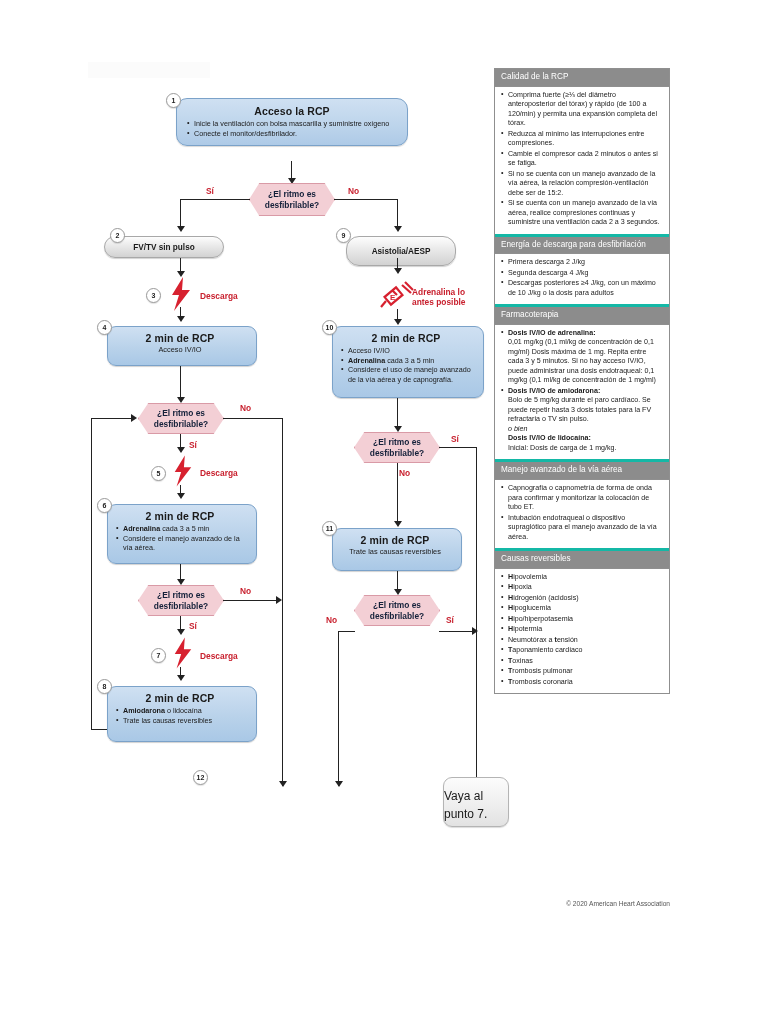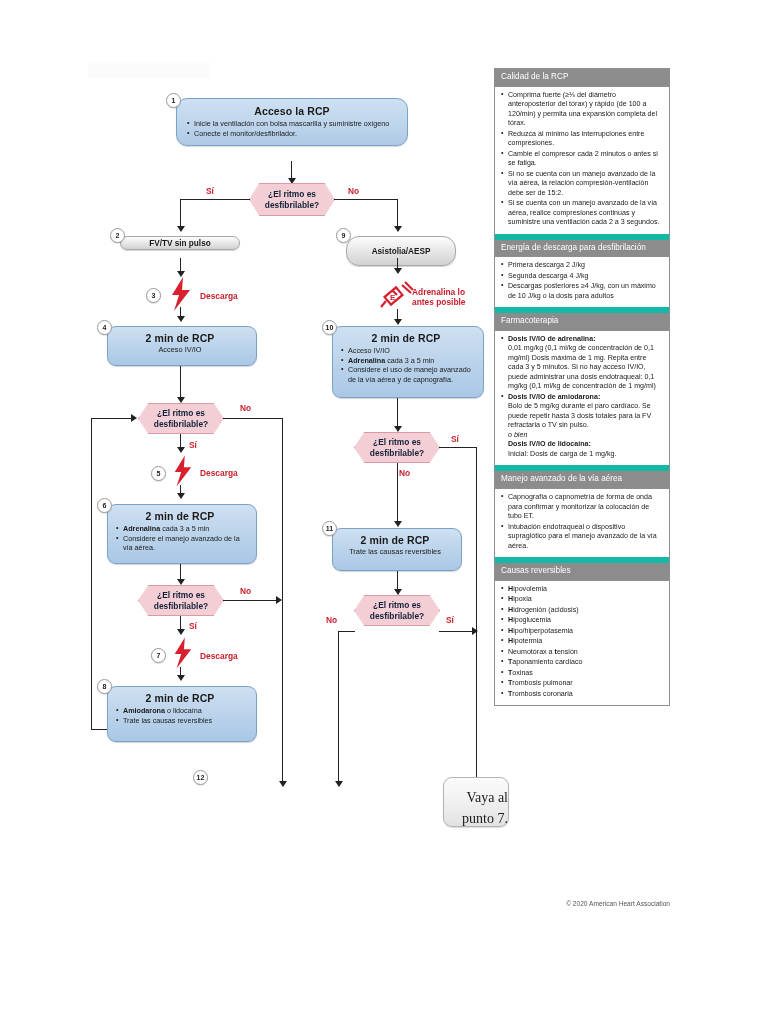--- a/index.html
+++ b/index.html
@@ -39,21 +39,21 @@
     border:1px solid #a8a8a8; border-radius:13px;
     text-align:center; font-size:8.2px; font-weight:bold;
     box-shadow:0 1px 1px rgba(0,0,0,.18);
     display:flex; align-items:center; justify-content:center;
   }
   .grey-soft{
     background:linear-gradient(180deg,#fcfcfc 0%,#f0f0f0 50%,#e2e2e2 100%);
     border:1px solid #b4b4b4; border-radius:9px;
     box-shadow:0 1px 1px rgba(0,0,0,.14);
   }
-  .grey-soft .go-txt{ text-align:right; font-size:14px; line-height:1.5; padding-top:9px;font-family:Liberation Serif, serif; }
+  .grey-soft .go-txt{ text-align:left; font-size:12px; line-height:1.5; padding-top:9px; }
 
   .rhombus{
     background:#f3cfd5; border:1px solid #d99aa6;
     display:flex; flex-direction:column; align-items:center; justify-content:center;
     font-size:8.4px; font-weight:bold; line-height:1.25; text-align:center;
     clip-path:polygon(12% 0,88% 0,100% 50%,88% 100%,12% 100%,0 50%);
     color:#14213a;
   }
 
   .badge{
@@ -84,21 +84,21 @@
   
   .sidebar{
     position:absolute; left:494px; top:68px; width:176px;
     border:1px solid #8f8f8f; background:#fff;
   }
   .sec-head{
     background:#8c8c8c; color:#fff; font-size:8.2px; font-weight:normal;
     padding:3px 6px 3px 6px; line-height:1.3;
     border-bottom:1px solid #8f8f8f;
   }
-  .sec-body{ padding:4px 6px 5px 6px; border-bottom:6px solid #14b8a6; }
+  .sec-body{ padding:4px 6px 5px 6px; border-bottom:3px solid #14b8a6; }
   .sec-body:last-child{ border-bottom:none; }
   .sec-body ul{ list-style:none; }
   .sec-body li{ font-size:7.1px; line-height:1.34; padding-left:7px; position:relative; margin-bottom:1px; }
   .sec-body li:before{ content:"•"; position:absolute; left:0; top:-1px; }
   .sec-body li b{ font-weight:bold; }
   .sub-line{ display:block; }
   .copyright{
     position:absolute; left:494px; top:900px; width:176px;
     text-align:right; font-size:6.6px; color:#555;
   }
@@ -136,21 +136,21 @@
 
   <div class="ln h" style="left:180px; top:199px; width:70px;"></div>
   <div class="ln v" style="left:180px; top:199px; height:29px;"></div>
   <div class="arrow-d" style="left:177px; top:226px;"></div>
 
   <div class="ln h" style="left:334px; top:199px; width:64px;"></div>
   <div class="ln v" style="left:397px; top:199px; height:29px;"></div>
   <div class="arrow-d" style="left:394px; top:226px;"></div>
 
   <div class="badge" style="left:110px; top:228px;">2</div>
-  <div class="node grey-pill" style="left:120px; top:236px; width:120px; height:14px;">
+  <div class="node grey-pill" style="left:104px; top:236px; width:120px; height:22px;">
     <span>FV/TV sin pulso</span>
   </div>
 
   <div class="badge" style="left:336px; top:228px;">9</div>
   <div class="node grey-pill" style="left:346px; top:236px; width:110px; height:30px;">
     <span>Asistolia/AESP</span>
   </div>
 
   <div class="ln v" style="left:180px; top:258px; height:16px;"></div>
   <div class="arrow-d" style="left:177px; top:271px;"></div>

